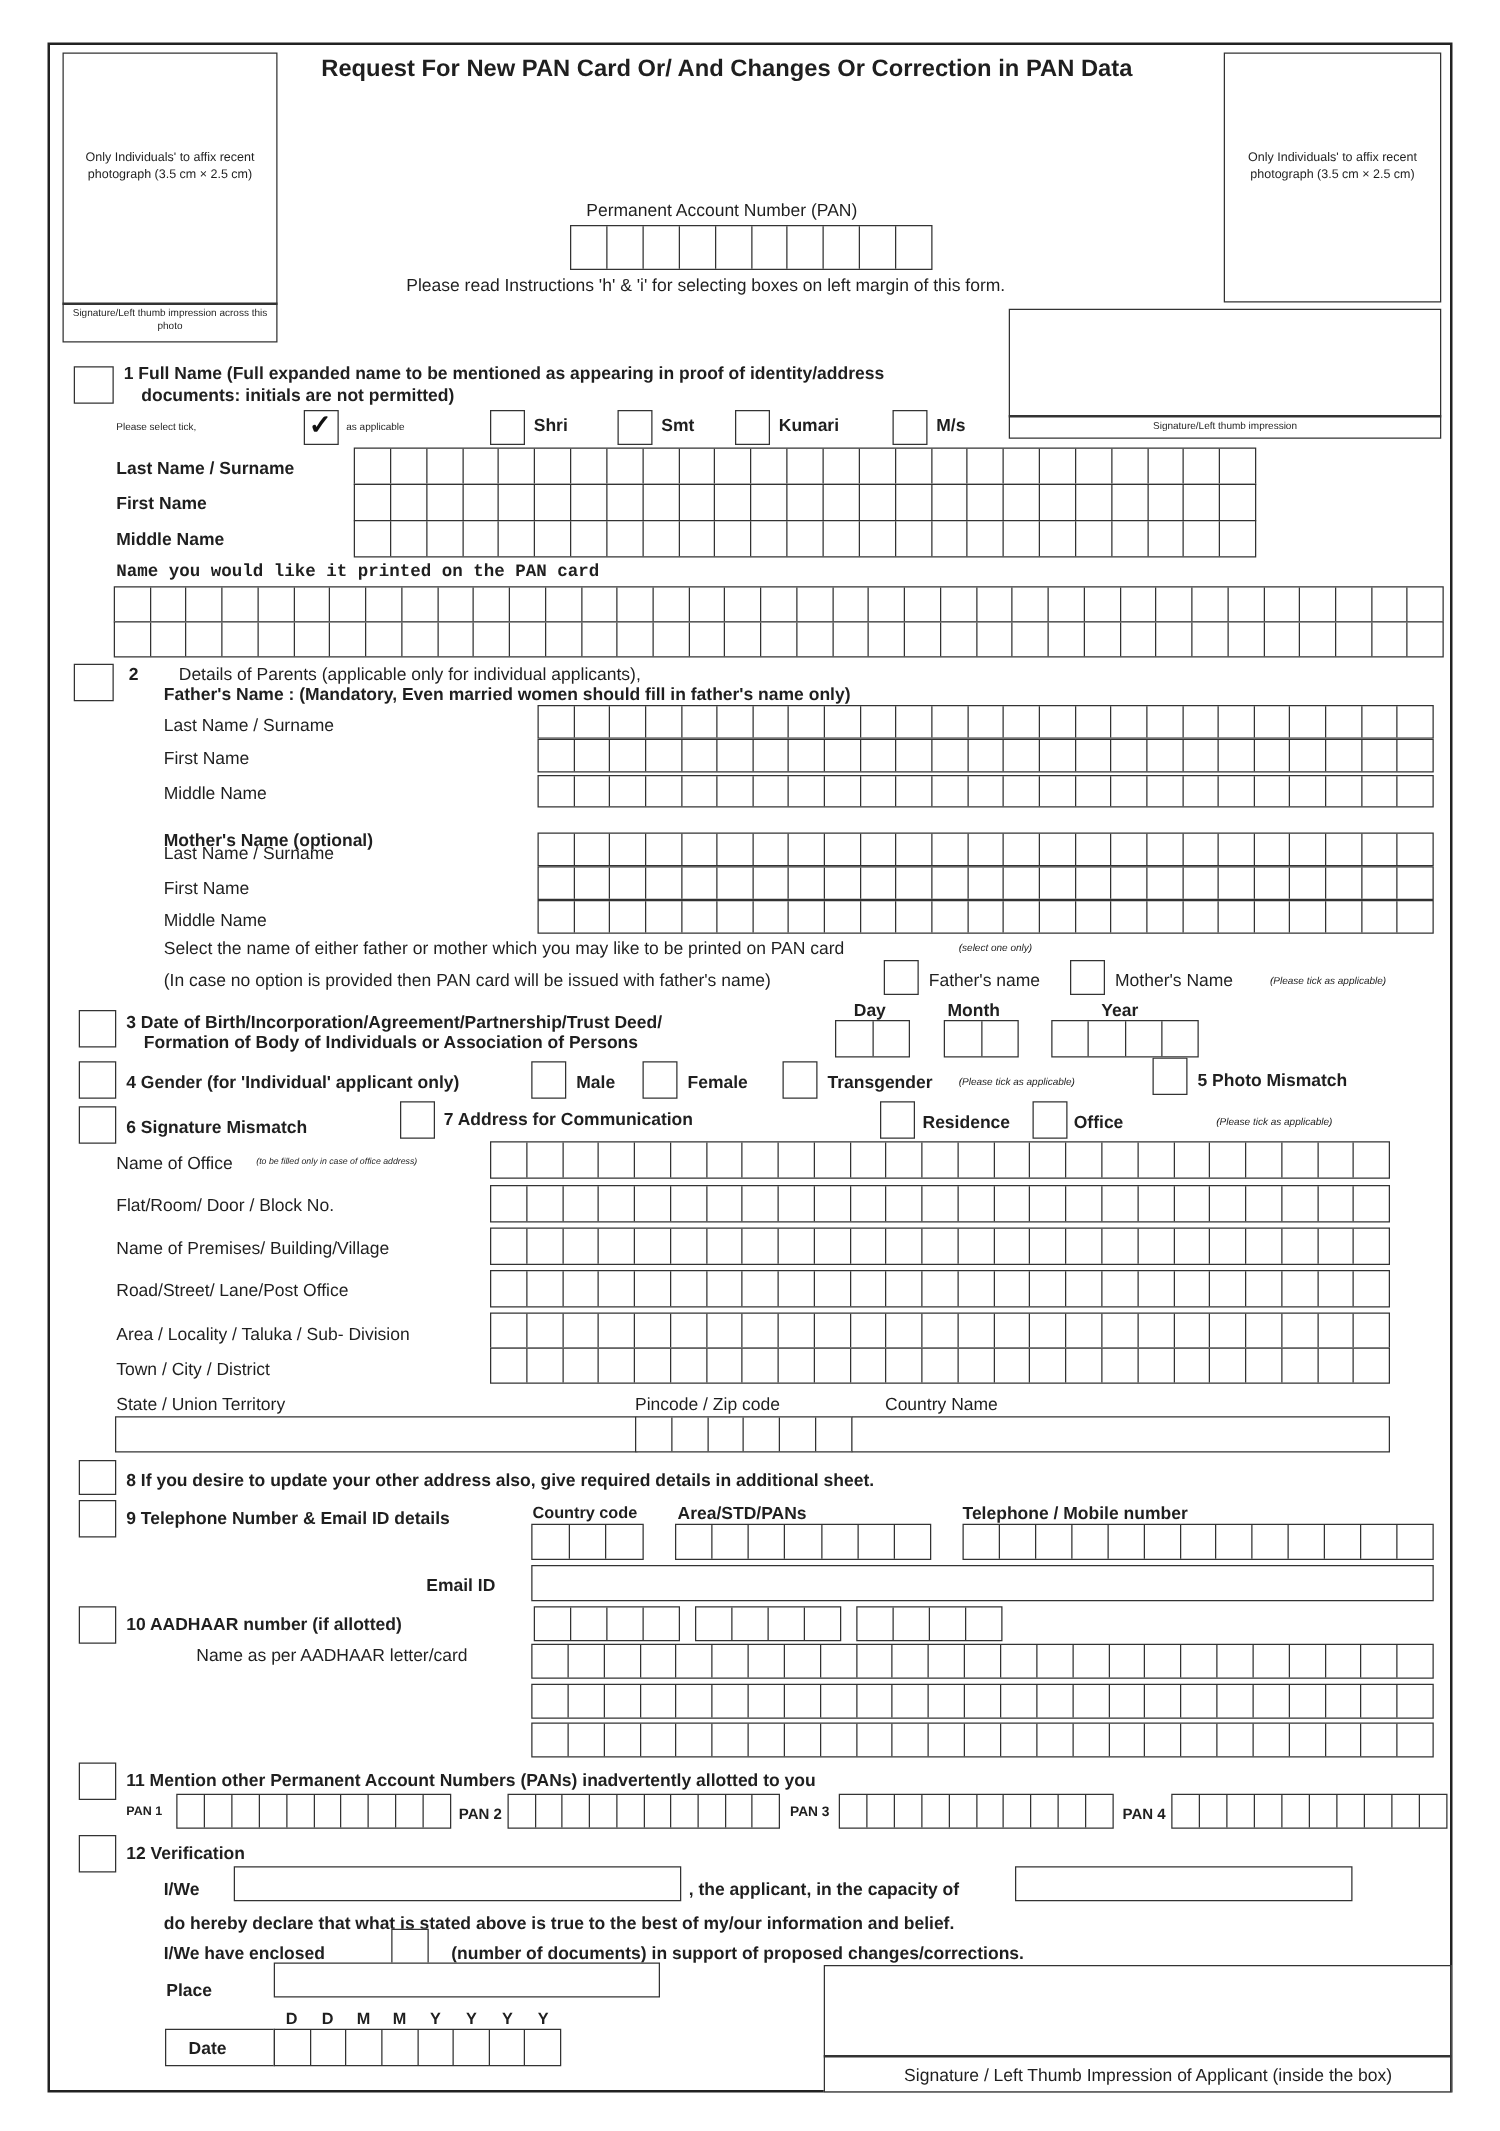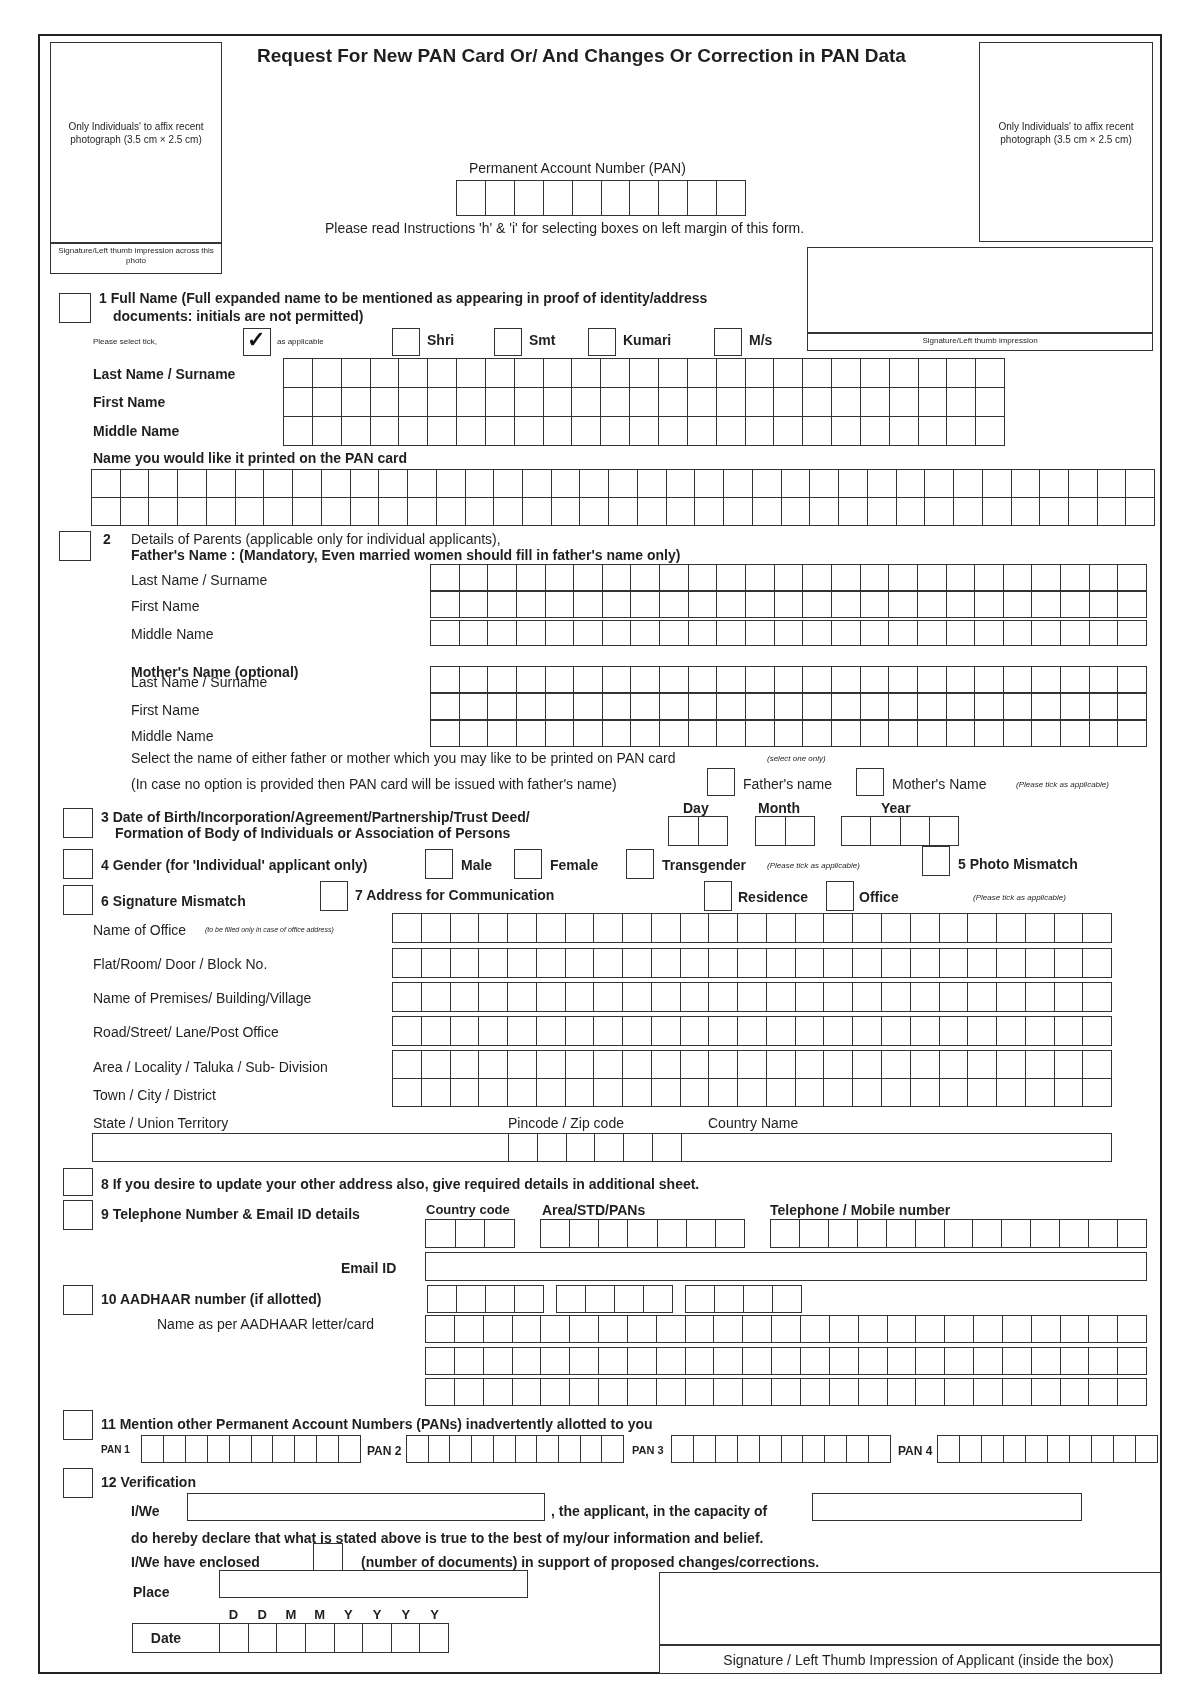--- a/index.html
+++ b/index.html
@@ -145,21 +145,21 @@
     <div class="c"></div>
     <div class="c"></div>
     <div class="c"></div>
     <div class="c"></div>
     <div class="c"></div>
     <div class="c"></div>
     <div class="c"></div>
     <div class="c"></div>
     <div class="c"></div>
   </div>
-<div class="t b" style="left:93px;top:450px;">Name you would like it printed on the PAN card</div>
+<div class="t b" style="left:93px;top:450px;font-family:Liberation Mono, monospace;">Name you would like it printed on the PAN card</div>
 <div class="grid" style="left:91px;top:469px;width:1064px;height:29px;">
     <div class="c"></div>
     <div class="c"></div>
     <div class="c"></div>
     <div class="c"></div>
     <div class="c"></div>
     <div class="c"></div>
     <div class="c"></div>
     <div class="c"></div>
     <div class="c"></div>
@@ -227,21 +227,21 @@
     <div class="c"></div>
     <div class="c"></div>
     <div class="c"></div>
     <div class="c"></div>
     <div class="c"></div>
     <div class="c"></div>
   </div>
 
 <div class="chk" style="left:59px;top:531px;width:32px;height:30px;"></div>
 <div class="t b" style="left:103px;top:531px;">2</div>
-<div class="t" style="left:131px;top:531px;">Details of Parents (applicable only for individual applicants),</div>
+<div class="t" style="left:143px;top:531px;">Details of Parents (applicable only for individual applicants),</div>
 <div class="t b" style="left:131px;top:547px;">Father's Name : (Mandatory, Even married women should fill in father's name only)</div>
 <div class="t" style="left:131px;top:572px;">Last Name / Surname</div>
 <div class="t" style="left:131px;top:598px;">First Name</div>
 <div class="t" style="left:131px;top:626px;">Middle Name</div>
 <div class="grid" style="left:430px;top:564px;width:717px;height:27px;">
     <div class="c"></div>
     <div class="c"></div>
     <div class="c"></div>
     <div class="c"></div>
     <div class="c"></div>

